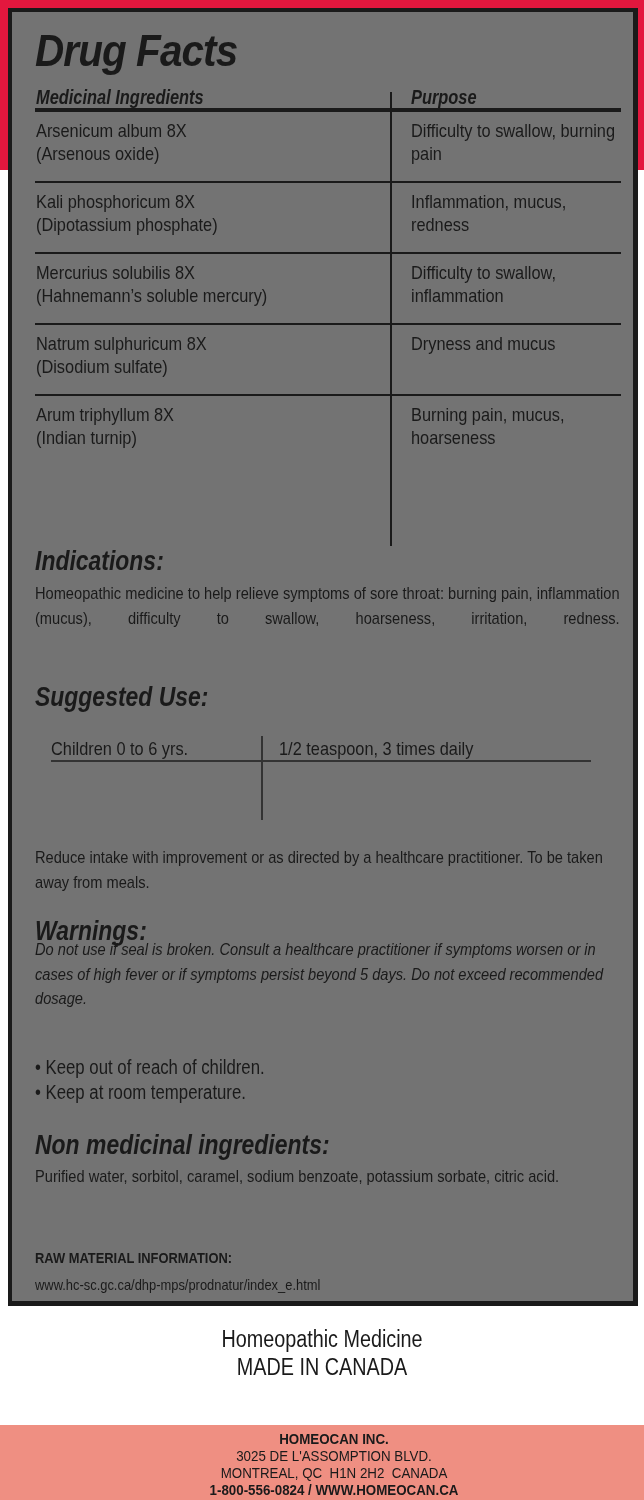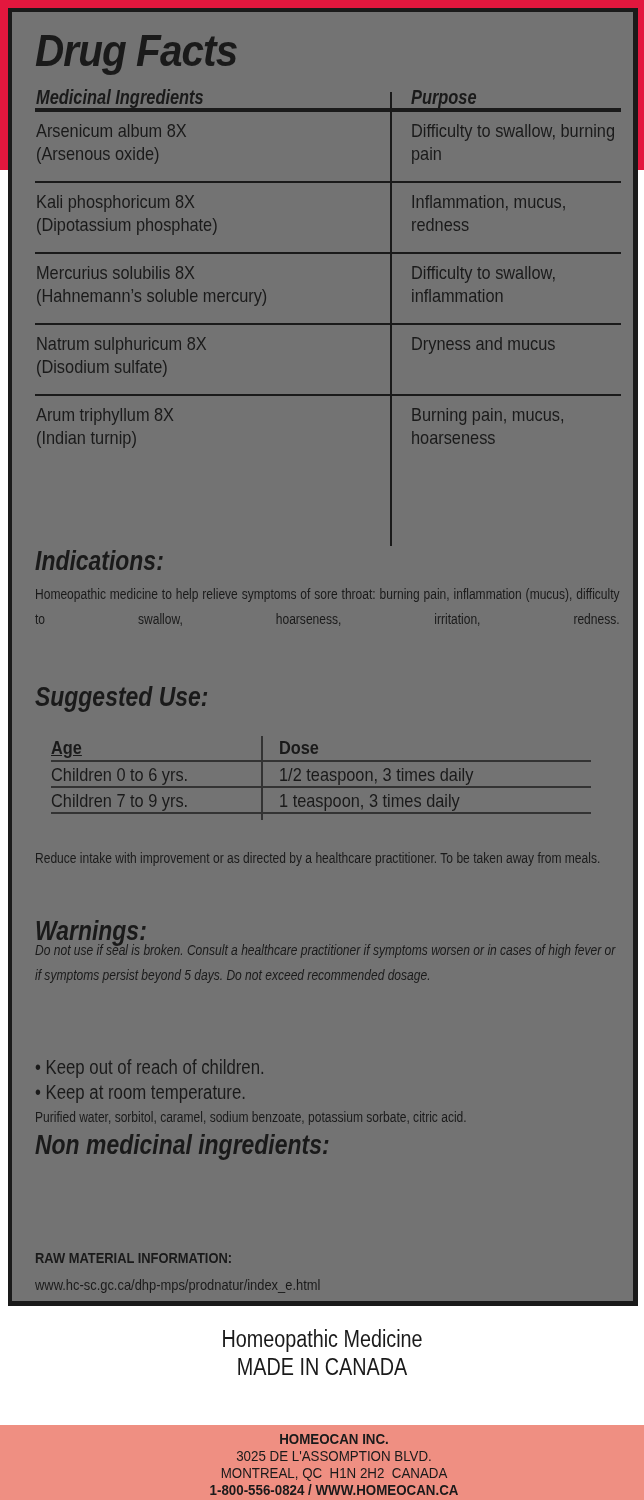--- a/index.html
+++ b/index.html
@@ -30,21 +30,21 @@
     .ing-row { position: relative; height: 71px; border-bottom: 2px solid #1a1a1a; }
     .ing-row:last-child { border-bottom: none; }
     .ing-row .name { position: absolute; left: 1px; top: 7px; font-size: 19px; line-height: 23px;
       transform: scaleX(0.86); transform-origin: left; white-space: nowrap; }
     .ing-row .sub { display: block; }
     .ing-row .purpose { position: absolute; left: 376px; top: 7px; width: 240px; font-size: 19px; line-height: 23px;
       transform: scaleX(0.86); transform-origin: left; }
 
     .section-h { position: absolute; left: 0; font-size: 27px; font-weight: bold; font-style: italic;
       transform: scaleX(0.85); transform-origin: left; white-space: nowrap; }
-    .para { position: absolute; left: 0; width: 586px; font-size: 14px; line-height: 24.5px; }
+    .para { position: absolute; left: 0; width: 586px; font-size: 17px; line-height: 24.5px; }
     .para .t { display: inline-block; transform: scaleX(0.86); transform-origin: left; width: 116%; }
     .justified .t { text-align: justify; text-align-last: justify; }
 
     .dose-table { position: absolute; left: 16px; top: 724px; width: 540px; }
     .dose-row { position: relative; height: 26px; border-bottom: 2px solid #333; font-size: 19px; }
     .dose-row span { position: absolute; top: 2px; transform: scaleX(0.86); transform-origin: left; white-space: nowrap; }
     .dose-row .c1 { left: 0; }
     .dose-row .c2 { left: 228px; }
     .dose-head span { font-weight: bold; top: 1px; }
     .dose-head .c1 { text-decoration: underline; }
@@ -104,46 +104,38 @@
       </div>
     </div>
 
     <h2 class="section-h" style="top:534px;">Indications:</h2>
     <p class="para justified" style="top:570px;"><span class="t">Homeopathic medicine to help relieve symptoms of sore throat: burning pain, inflammation (mucus), difficulty to swallow, hoarseness, irritation, redness.</span></p>
 
     <h2 class="section-h" style="top:670px;">Suggested Use:</h2>
 
     <div class="dose-table">
       <div class="dose-vline"></div>
-      <div class="dose-row dose-head">
-        <span class="c1">Age</span>
-        <span class="c2">Dose</span>
-      </div>
       <div class="dose-row">
         <span class="c1">Children 0 to 6 yrs.</span>
         <span class="c2">1/2 teaspoon, 3 times daily</span>
-      </div>
-      <div class="dose-row">
-        <span class="c1">Children 7 to 9 yrs.</span>
-        <span class="c2">1 teaspoon, 3 times daily</span>
       </div>
     </div>
 
     <p class="para" style="top:834px;"><span class="t">Reduce intake with improvement or as directed by a healthcare practitioner. To be taken away from meals.</span></p>
 
     <h2 class="section-h" style="top:904px;">Warnings:</h2>
     <p class="para" style="top:926px;font-style:italic;"><span class="t">Do not use if seal is broken. Consult a healthcare practitioner if symptoms worsen or in cases of high fever or if symptoms persist beyond 5 days. Do not exceed recommended dosage.</span></p>
 
     <ul class="bullet-list">
       <li>• Keep out of reach of children.</li>
       <li>• Keep at room temperature.</li>
     </ul>
 
     <h2 class="section-h" style="top:1118px;">Non medicinal ingredients:</h2>
-    <p class="para" style="top:1093px;"><span class="t">Purified water, sorbitol, caramel, sodium benzoate, potassium sorbate, citric acid.</span></p>
+    <p class="para" style="top:1153px;"><span class="t">Purified water, sorbitol, caramel, sodium benzoate, potassium sorbate, citric acid.</span></p>
 
     <div class="raw-h">RAW MATERIAL INFORMATION:</div>
     <div class="raw-url">www.hc-sc.gc.ca/dhp-mps/prodnatur/index_e.html</div>
   </div>
 </div>
 
 <div class="made" style="top:1325px;">
   <span>Homeopathic Medicine</span>
   <span>MADE IN CANADA</span>
 </div>

